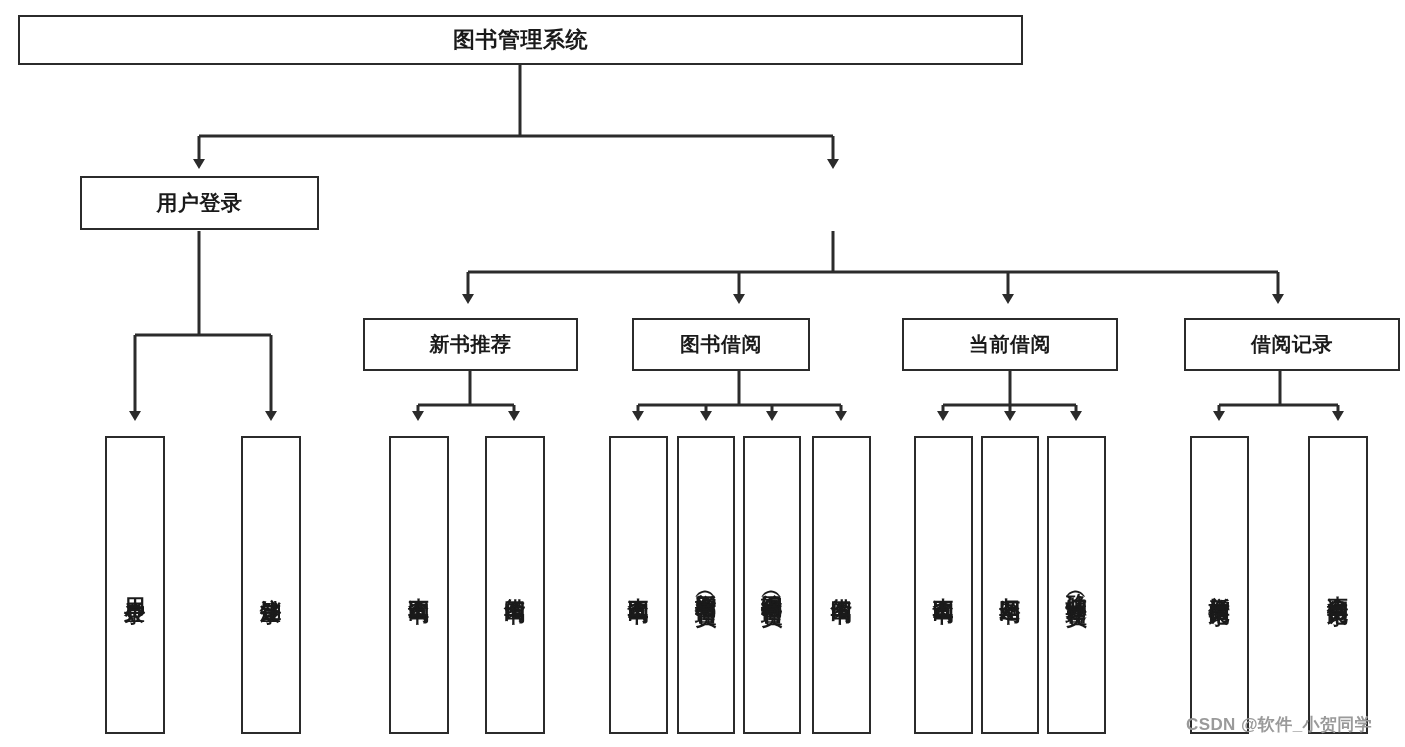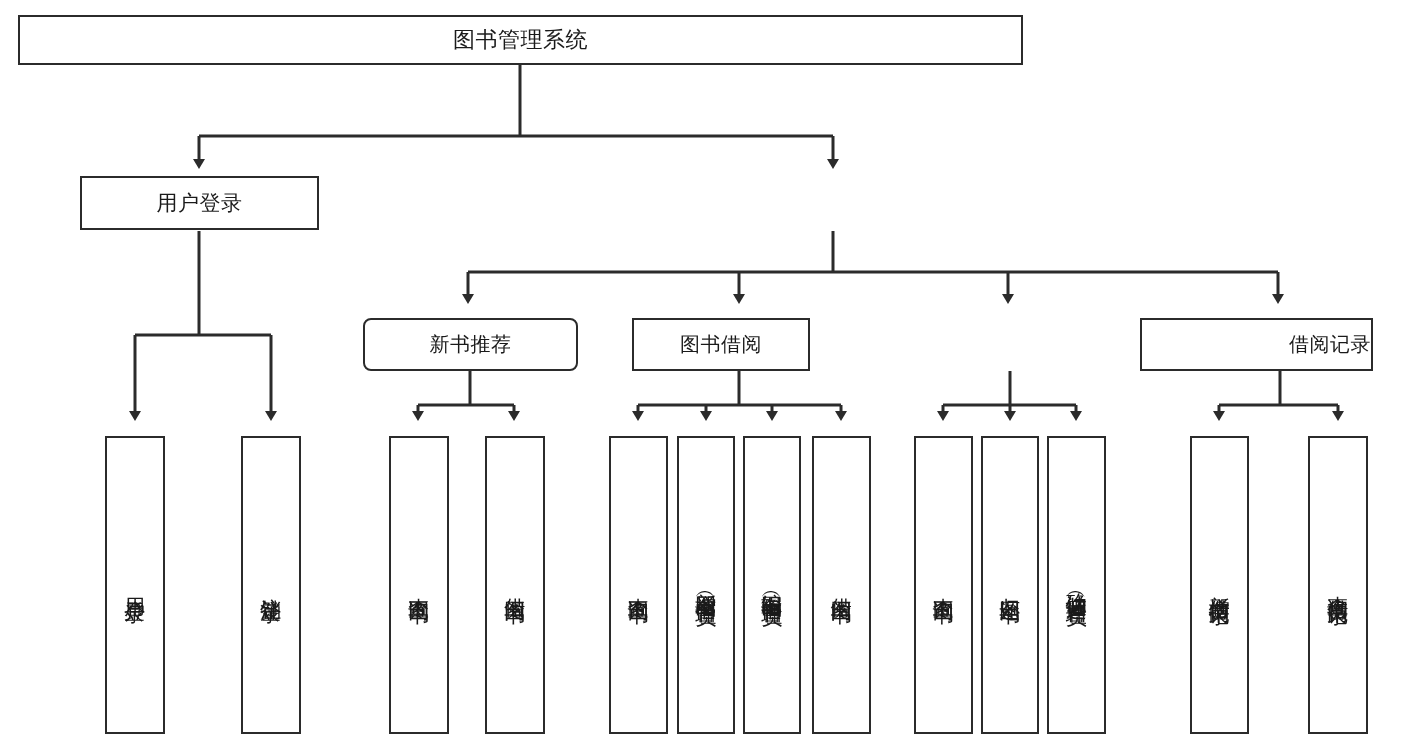--- a/index.html
+++ b/index.html
@@ -7,20 +7,21 @@
   body{
     font-family:"Liberation Sans","DejaVu Sans",sans-serif;
     -webkit-font-smoothing:antialiased;
   }
   #canvas{
     position:relative;
     width:1405px;
     height:747px;
     background:#ffffff;
     overflow:hidden;
+    font-weight:bold;
   }
   #wires{
     position:absolute;
     left:0; top:0;
     width:1405px; height:747px;
     pointer-events:none;
   }
   .node{
     position:absolute;
     box-sizing:border-box;
@@ -133,27 +134,30 @@
   </svg>
 
   <div class="node root">
     <span class="label">图书管理系统</span>
   </div>
 
   <div class="node lvl1" style="left:80px; top:176px; width:239px;">
     <span class="label">用户登录</span>
   </div>
 
-  <div class="node lvl2" style="left:363px; top:318px; width:215px;border-radius:8px;">
+  <div class="node lvl2" style="left:363px; top:318px; width:215px;">
     <span class="label">新书推荐</span>
   </div>
   <div class="node lvl2" style="left:632px; top:318px; width:178px;">
     <span class="label">图书借阅</span>
   </div>
-  <div class="node lvl2" style="left:1140px; top:318px; width:233px;justify-content:flex-end;">
+  <div class="node lvl2" style="left:902px; top:318px; width:216px;">
+    <span class="label">当前借阅</span>
+  </div>
+  <div class="node lvl2" style="left:1184px; top:318px; width:216px;">
     <span class="label">借阅记录</span>
   </div>
 
   <div class="node leaf" style="left:105px; width:60px;">
     <span class="label">用户登录</span>
   </div>
   <div class="node leaf" style="left:241px; width:60px;">
     <span class="label">注销登录</span>
   </div>
 
@@ -187,14 +191,15 @@
     <span class="label">确认归还（管理员）</span>
   </div>
 
   <div class="node leaf" style="left:1190px; width:59px;">
     <span class="label">新增借阅记录</span>
   </div>
   <div class="node leaf" style="left:1308px; width:60px;">
     <span class="label">查询借阅记录</span>
   </div>
 
+  <div class="watermark">CSDN @软件_小贺同学</div>
 
 </div>
 
 </body></html>

